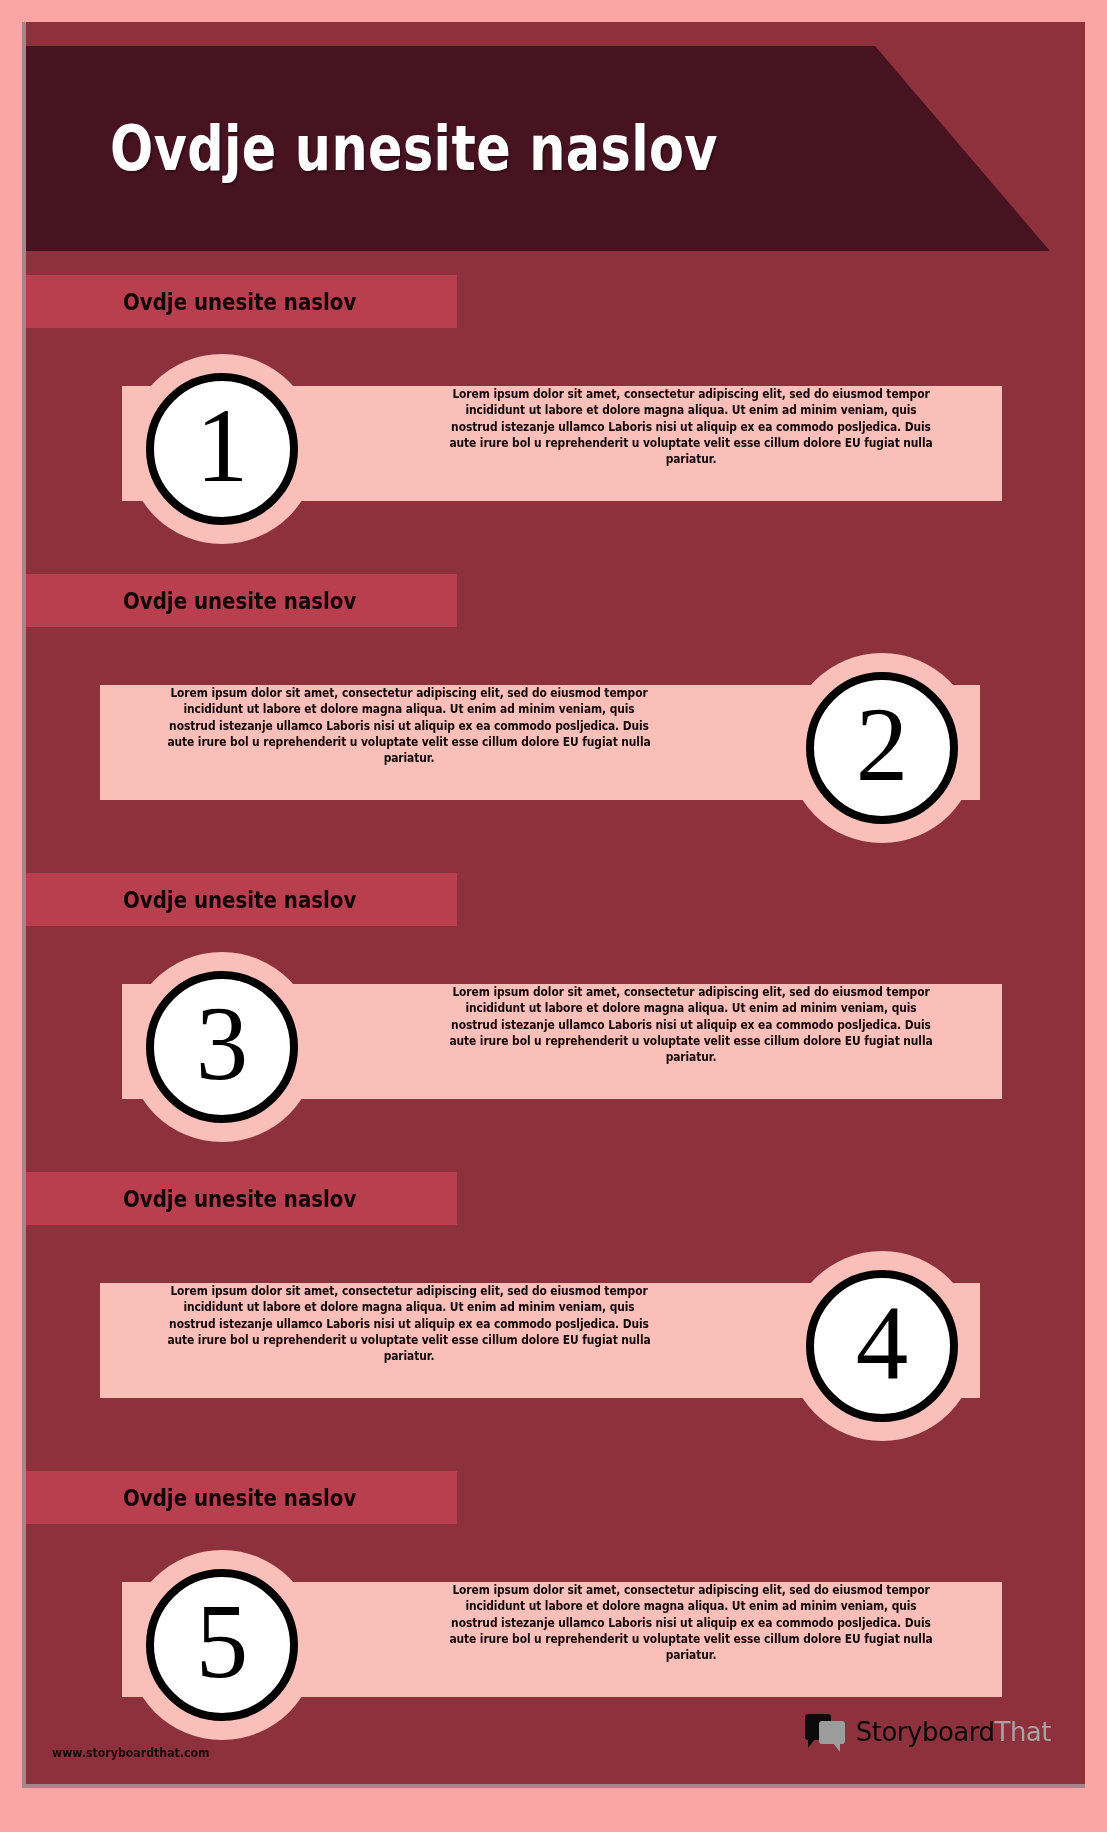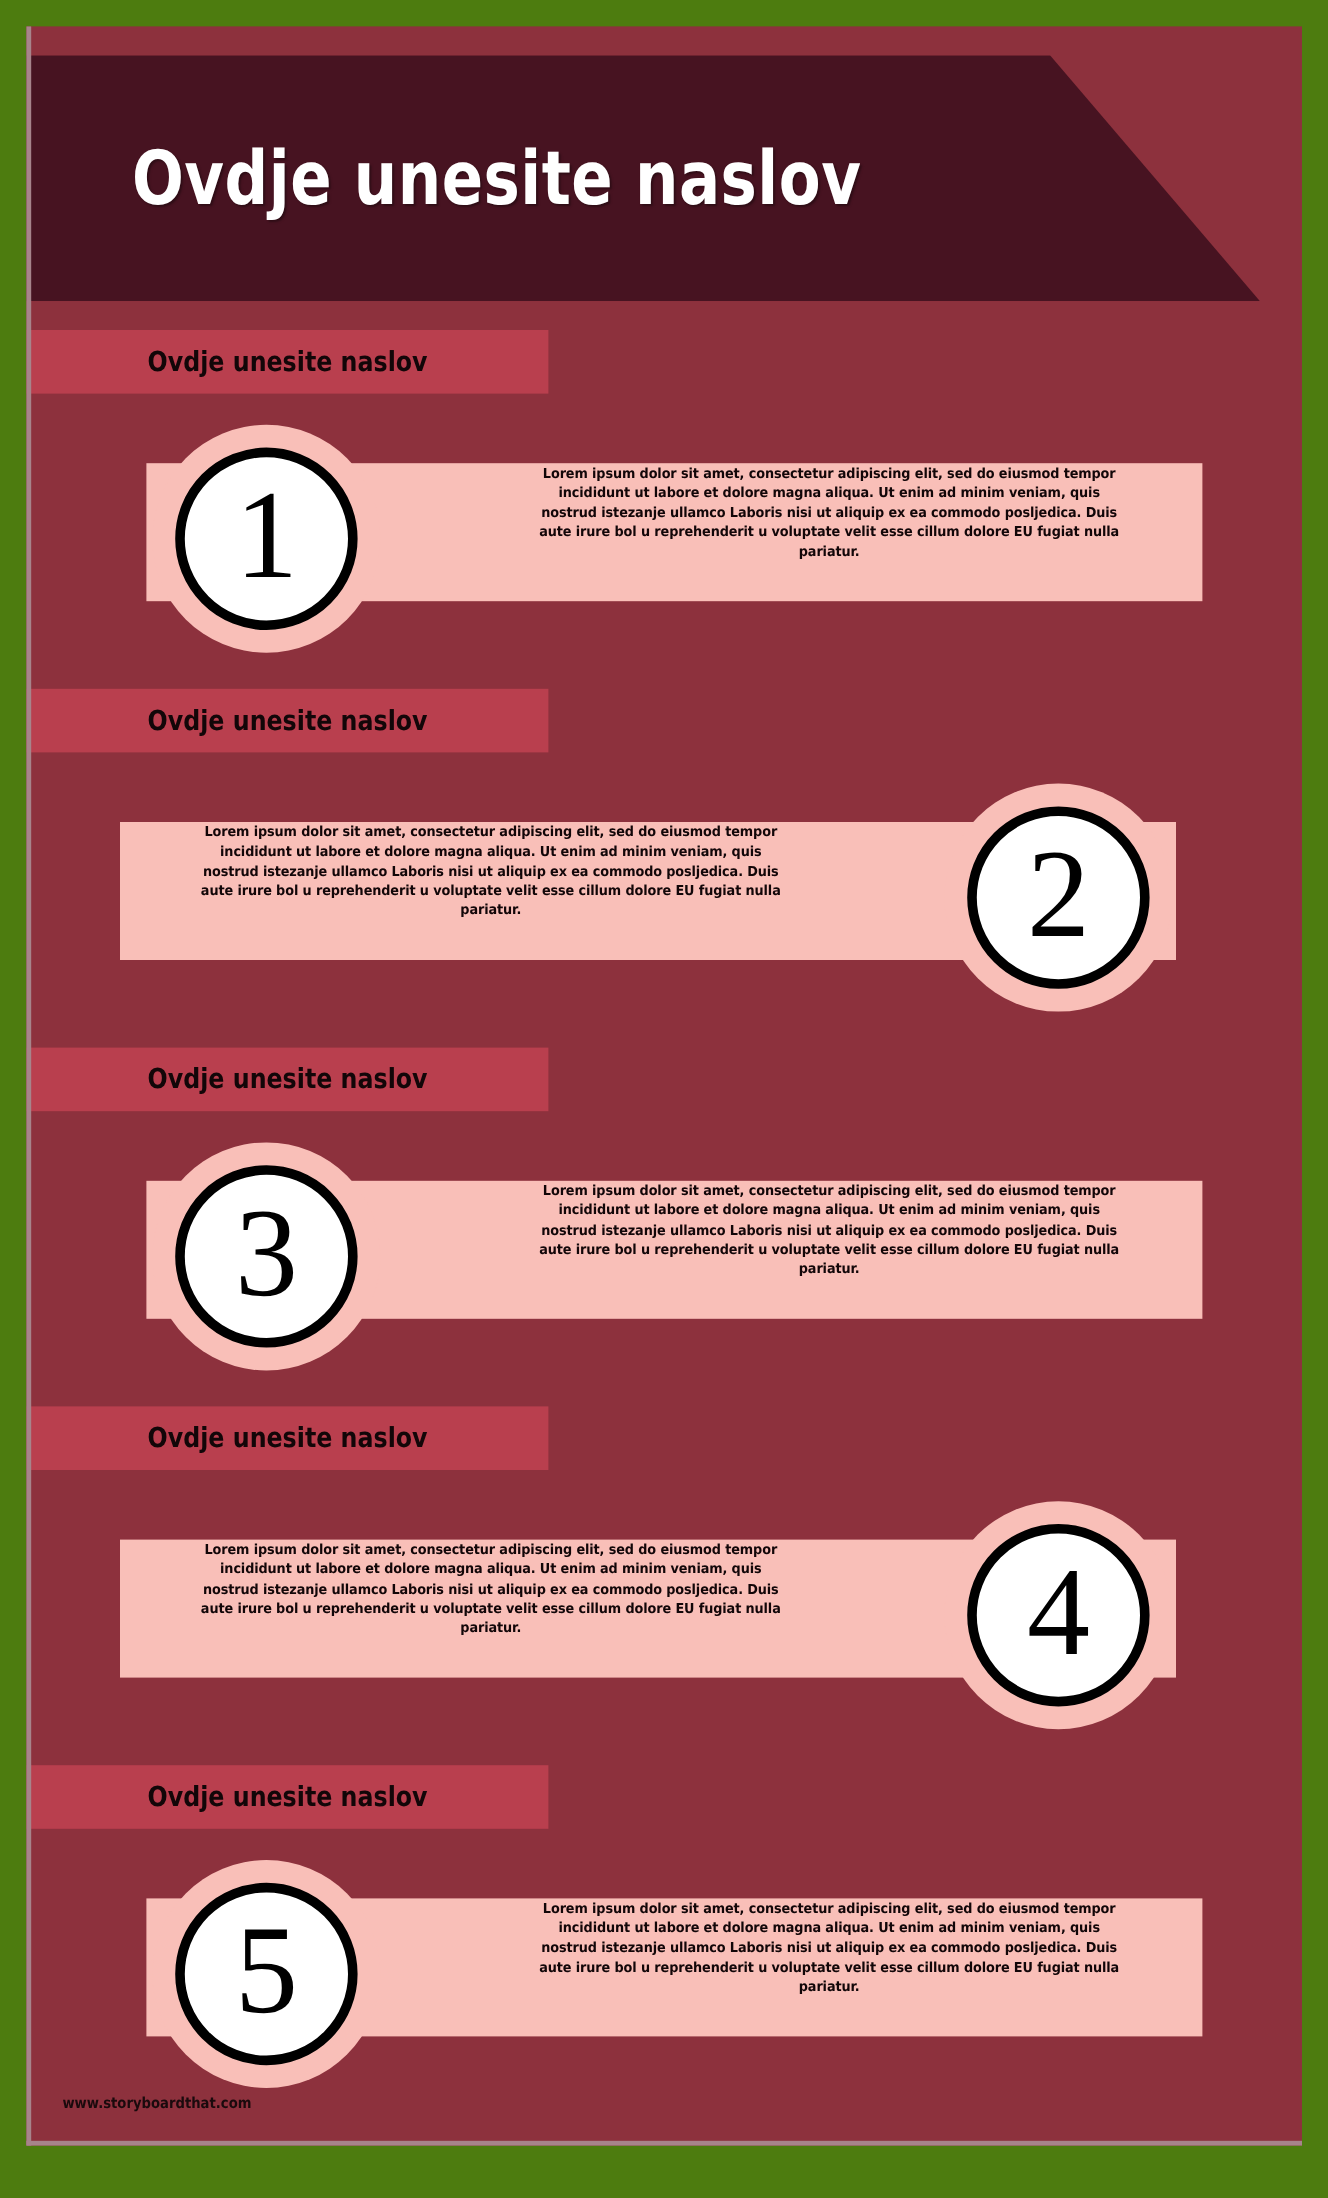--- a/index.html
+++ b/index.html
@@ -7,21 +7,21 @@
 
   html, body {
     background: #000000;
     font-family: "Liberation Sans", sans-serif;
   }
 
   .poster {
     position: relative;
     width: 1107px;
     height: 1832px;
-    background: #4d7c0f;
+    background: #fca5a5;
     overflow: hidden;
   }
 
   
   .canvas {
     position: absolute;
     left: 22px;
     top: 22px;
     width: 1063px;
     height: 1766px;
@@ -297,18 +297,25 @@
       </div>
       <div class="num-circle at-left">
         <div class="num-inner">
           <span class="num-glyph">5</span>
         </div>
       </div>
     </div>
 
     <div class="footer-url">www.storyboardthat.com</div>
 
+    <div class="logo">
+      <span class="logo-bubbles">
+        <span class="bub-back"></span>
+        <span class="bub-front"></span>
+      </span>
+      <span class="logo-word"><span class="dark">Storyboard</span><span class="lite">That</span></span>
+    </div>
 
   </div>
 
   <div class="edge-left"></div>
   <div class="edge-bottom"></div>
 </div>
 
 </body></html>

